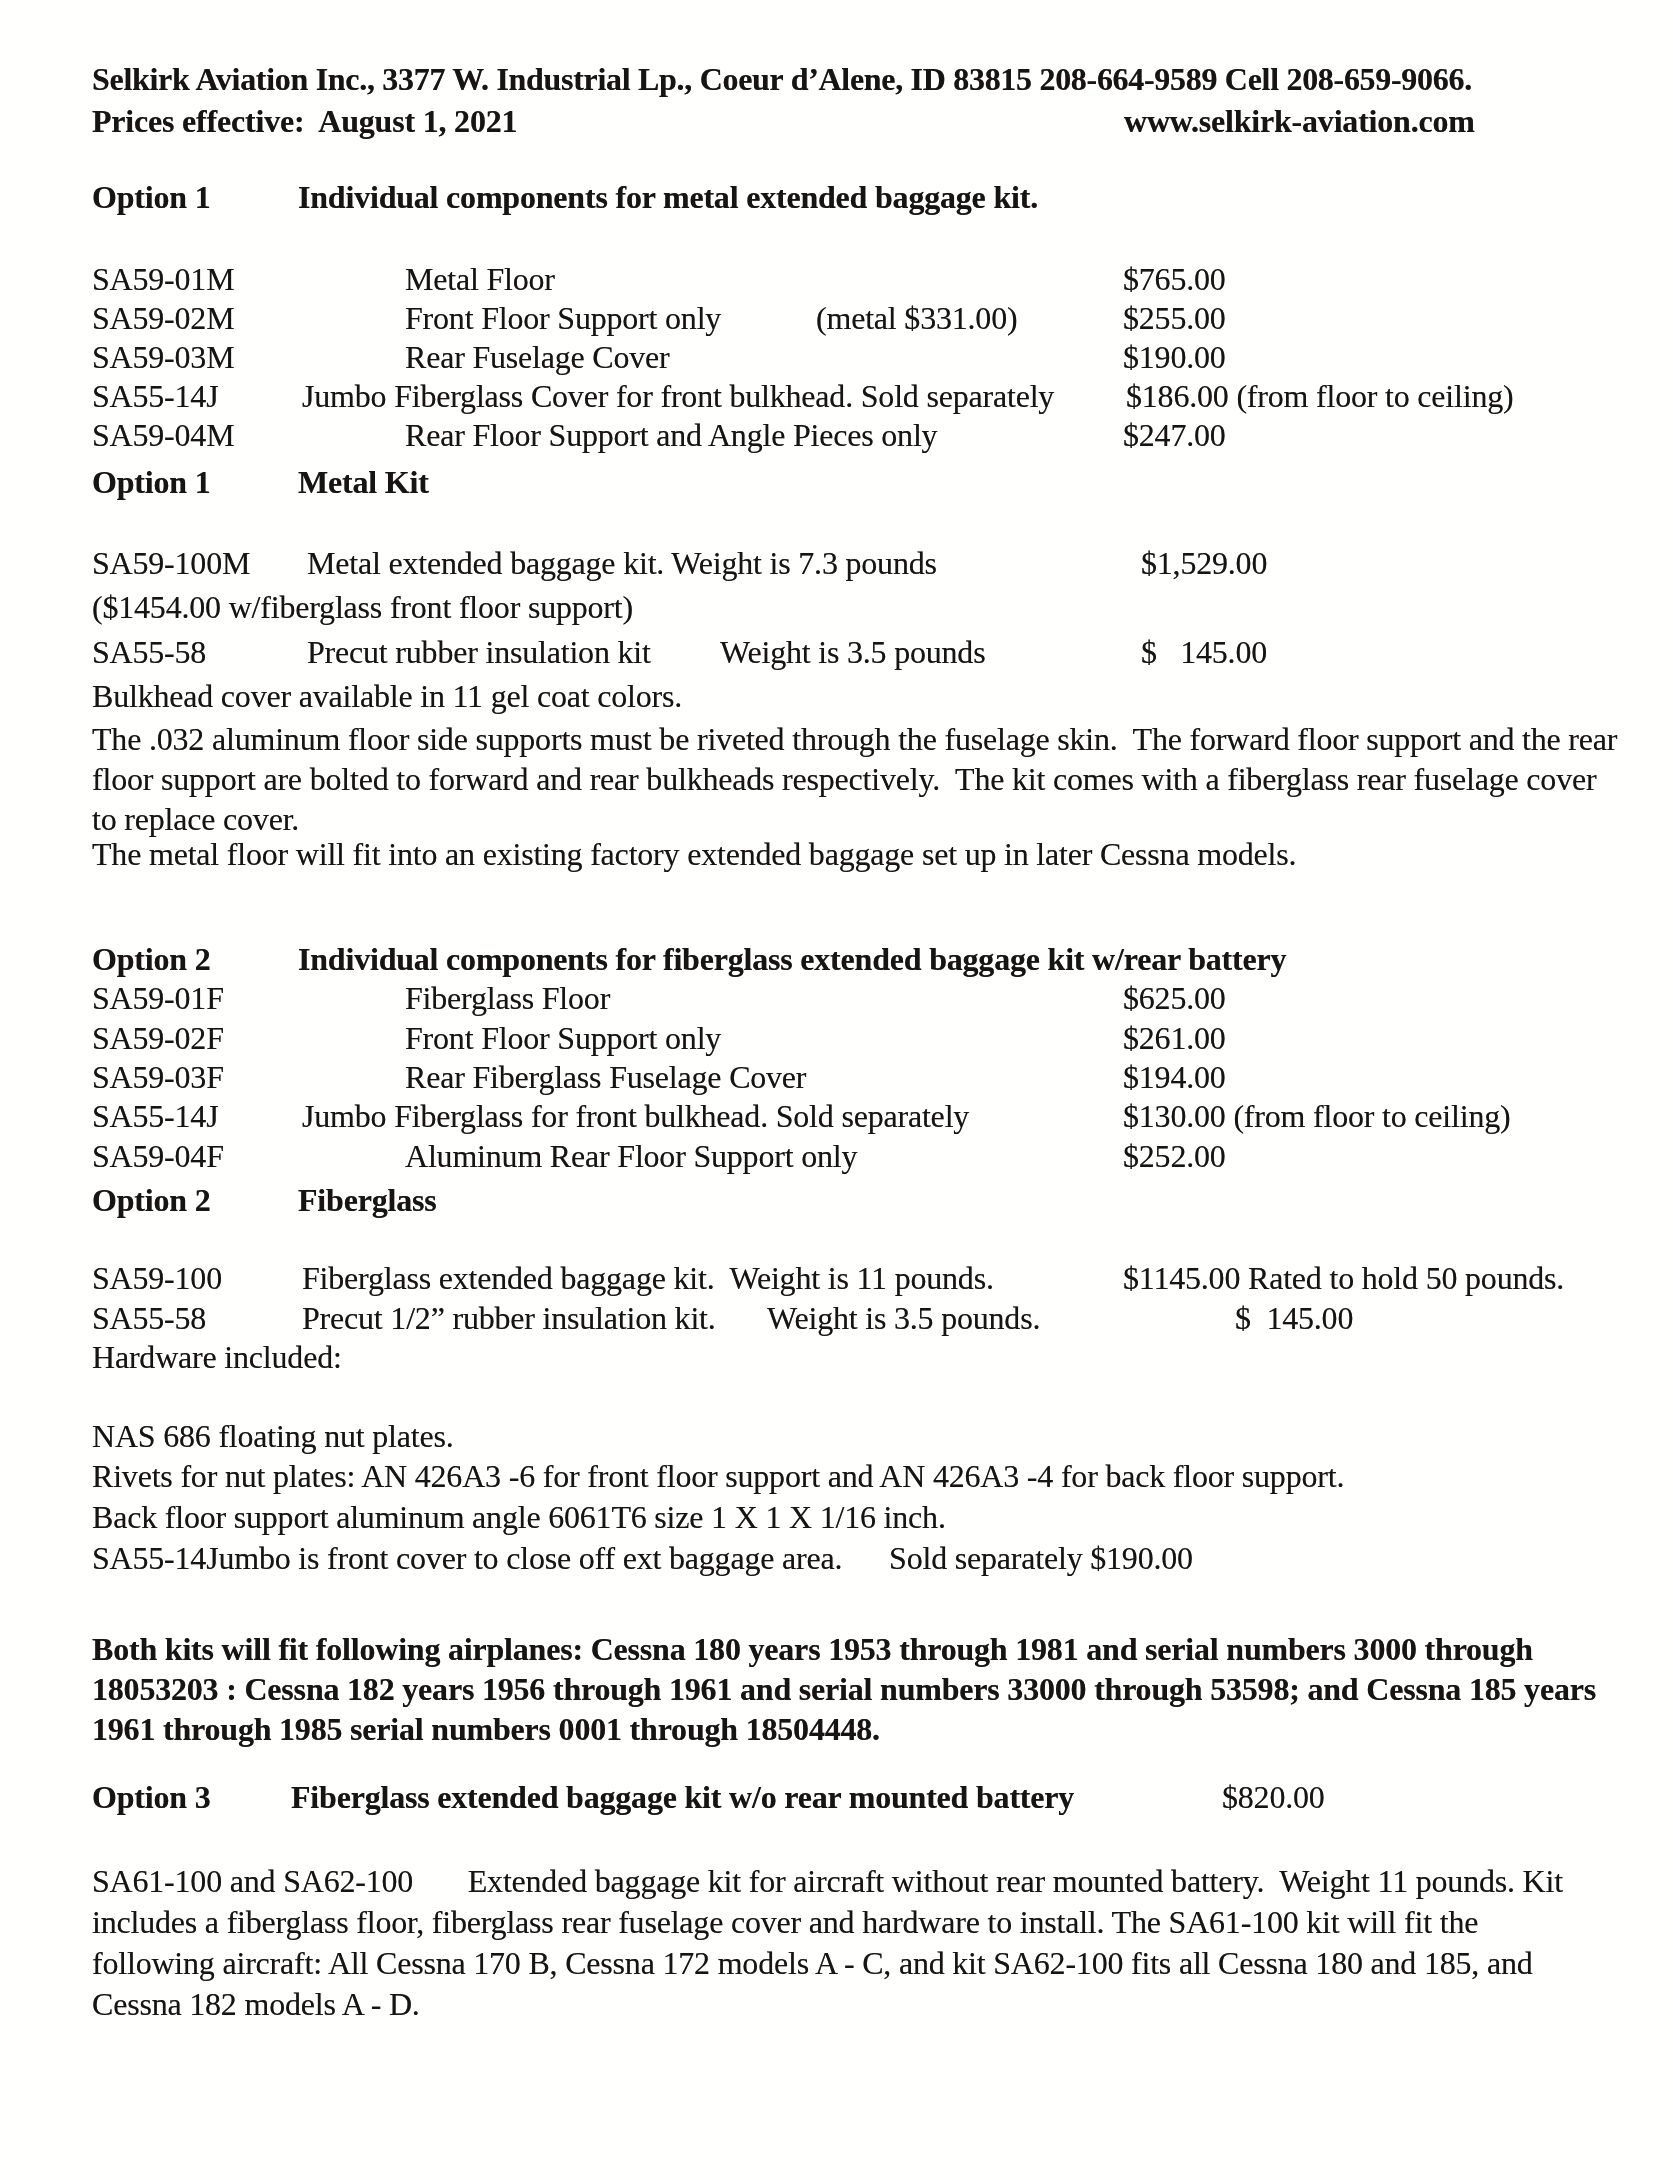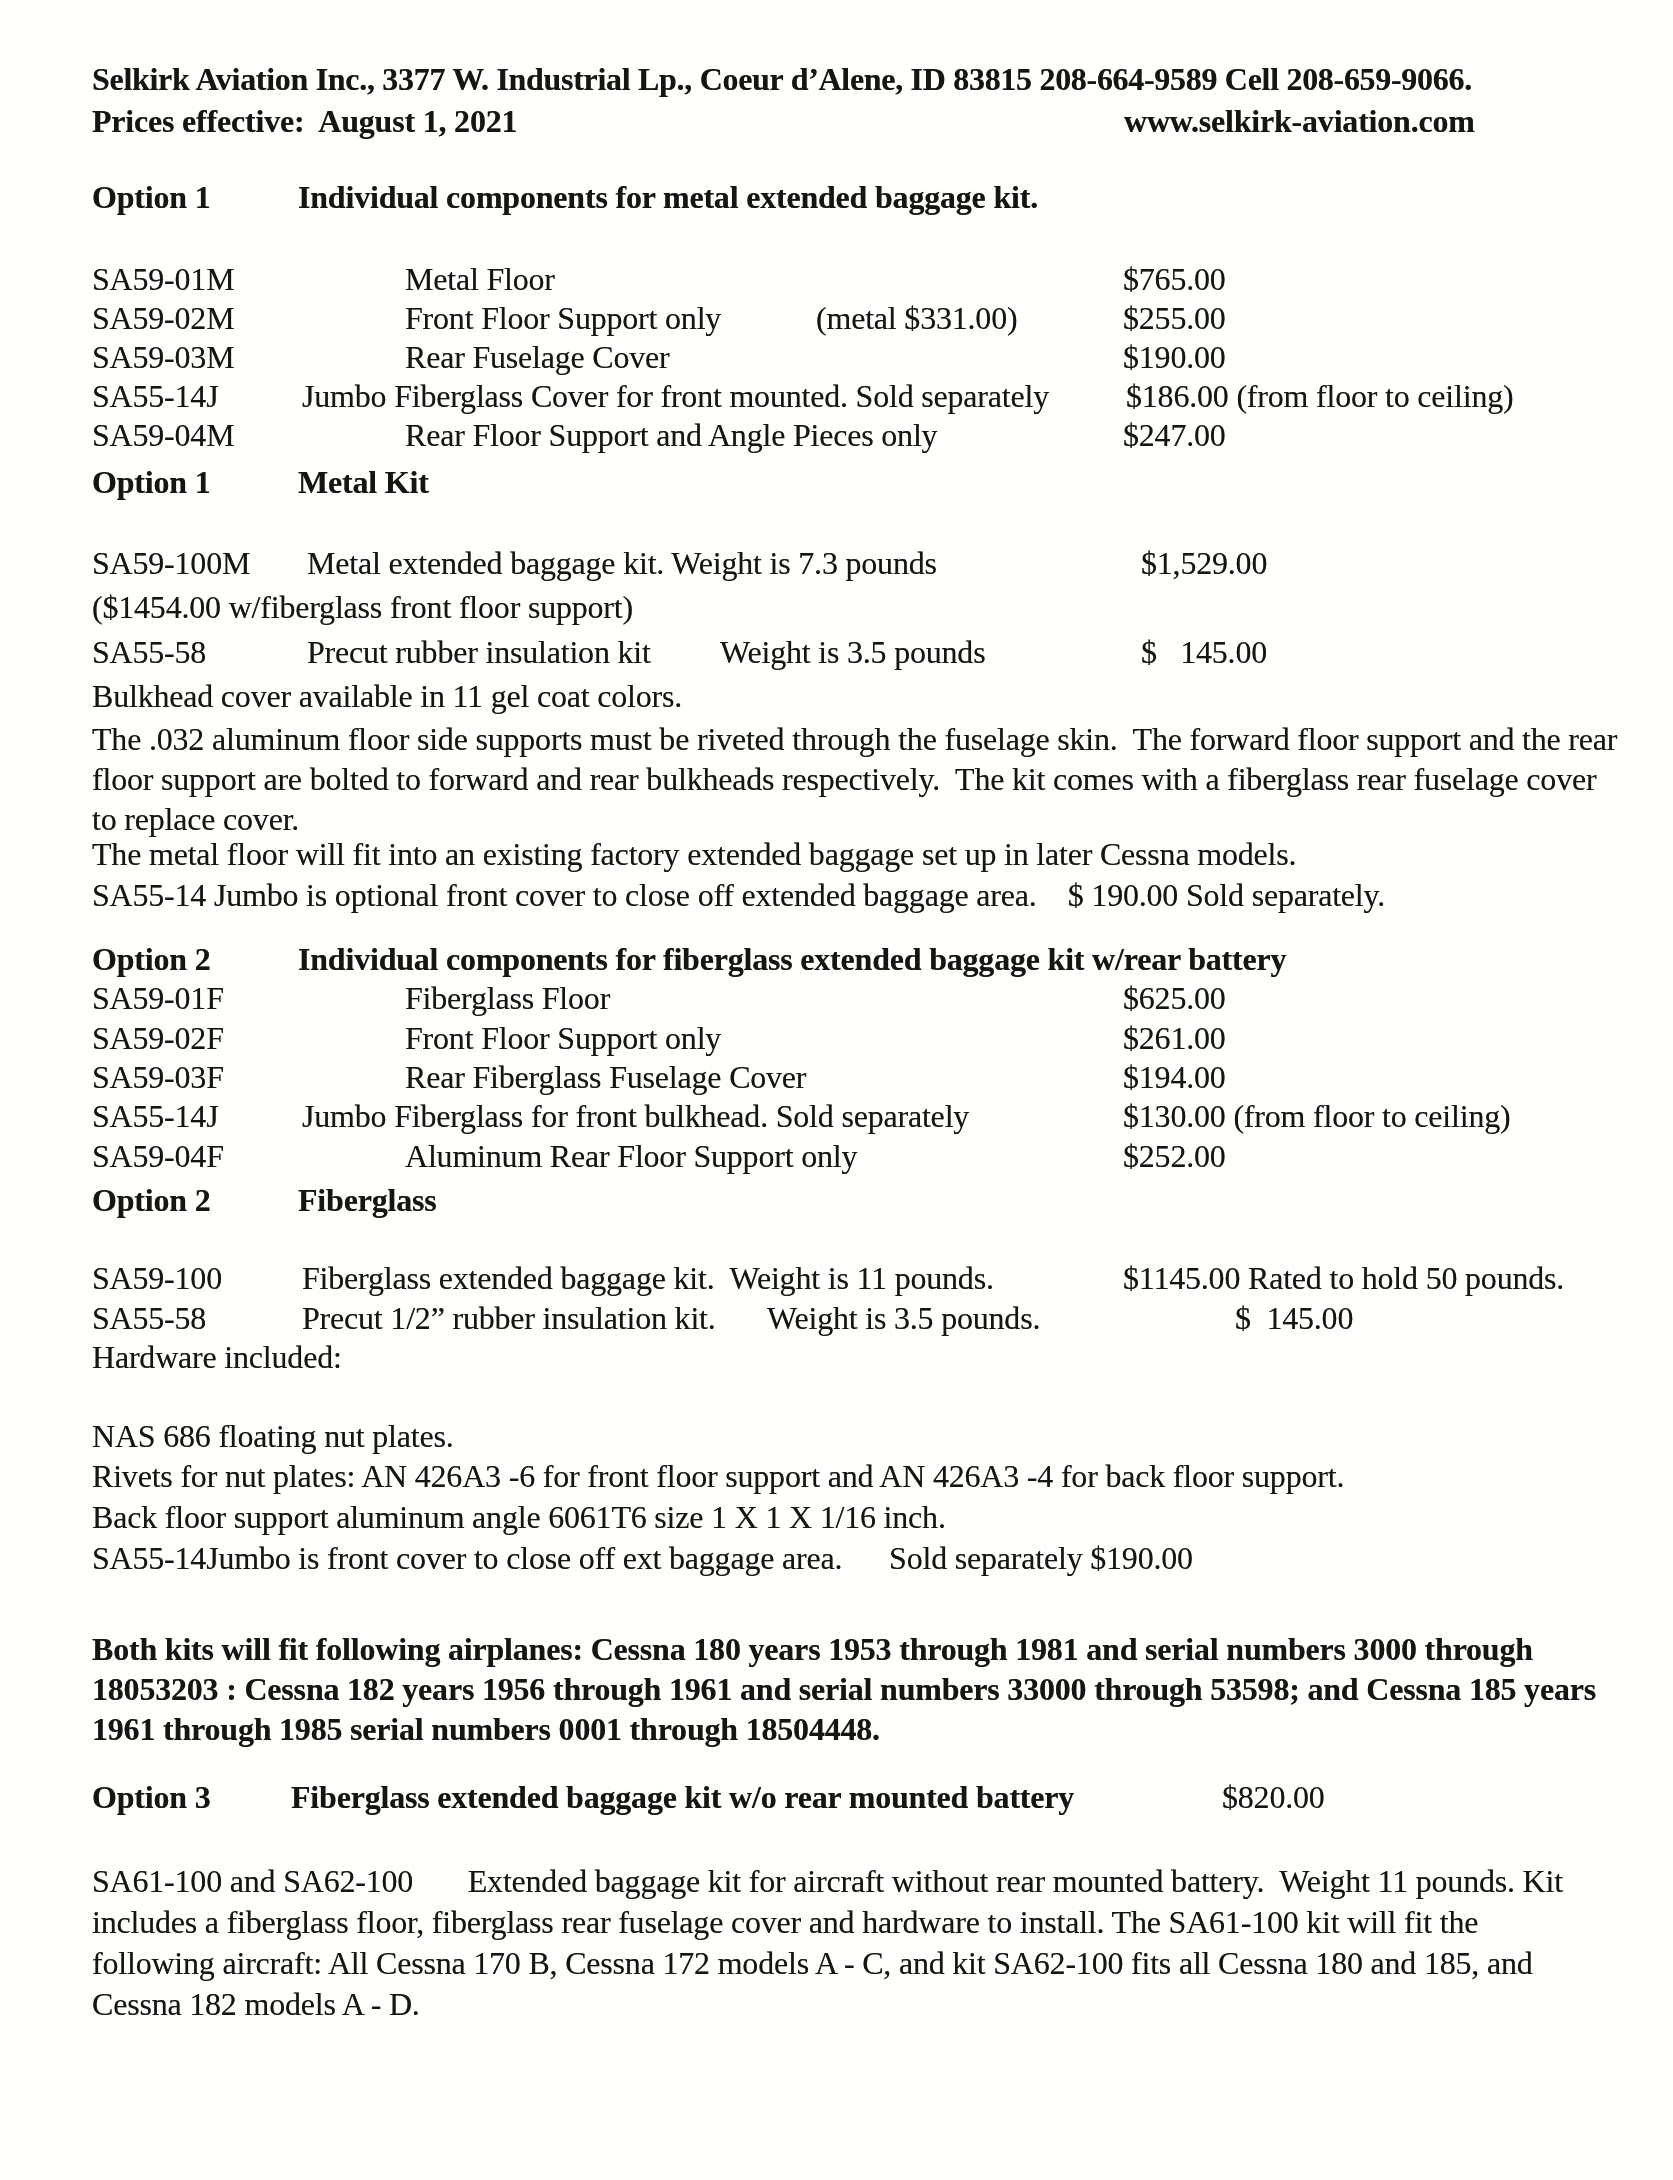--- a/index.html
+++ b/index.html
@@ -66,21 +66,21 @@
     <span class="seg" style="left:816px">(metal $331.00)</span>
     <span class="seg" style="left:1123px">$255.00</span>
   </div>
   <div class="line" style="top:339px">
     <span class="seg" style="left:92px">SA59-03M</span>
     <span class="seg" style="left:405px">Rear Fuselage Cover</span>
     <span class="seg" style="left:1123px">$190.00</span>
   </div>
   <div class="line" style="top:378px">
     <span class="seg" style="left:92px">SA55-14J</span>
-    <span class="seg" style="left:302px">Jumbo Fiberglass Cover for front mounted. Sold separately</span>
+    <span class="seg" style="left:302px">Jumbo Fiberglass Cover for front bulkhead. Sold separately</span>
     <span class="seg" style="left:1126px">$186.00 (from floor to ceiling)</span>
   </div>
   <div class="line" style="top:417px">
     <span class="seg" style="left:92px">SA59-04M</span>
     <span class="seg" style="left:405px">Rear Floor Support and Angle Pieces only</span>
     <span class="seg" style="left:1123px">$247.00</span>
   </div>
 
   <div class="line" style="top:464px">
     <span class="seg b" style="left:92px">Option 1</span>
@@ -101,23 +101,20 @@
     <span class="seg" style="left:720px">Weight is 3.5 pounds</span>
     <span class="seg" style="left:1141px">$   145.00</span>
   </div>
 
   <div class="line" style="top:678px">
     <span class="seg" style="left:92px">Bulkhead cover available in 11 gel coat colors.</span>
   </div>
   <div class="para" style="top:719px; left:92px; width:1529px">The .032 aluminum floor side supports must be riveted through the fuselage skin.  The forward floor support and the rear floor support are bolted to forward and rear bulkheads respectively.  The kit comes with a fiberglass rear fuselage cover to replace cover.</div>
   <div class="line" style="top:836px">
     <span class="seg" style="left:92px">The metal floor will fit into an existing factory extended baggage set up in later Cessna models.</span>
-  </div>
-  <div class="line" style="top:877px">
-    <span class="seg" style="left:92px">SA55-14 Jumbo is optional front cover to close off extended baggage area.    $ 190.00 Sold separately.</span>
   </div>
 
   <div class="line" style="top:941px">
     <span class="seg b" style="left:92px">Option 2</span>
     <span class="seg b" style="left:298px">Individual components for fiberglass extended baggage kit w/rear battery</span>
   </div>
 
   <div class="line" style="top:980px">
     <span class="seg" style="left:92px">SA59-01F</span>
     <span class="seg" style="left:405px">Fiberglass Floor</span>

